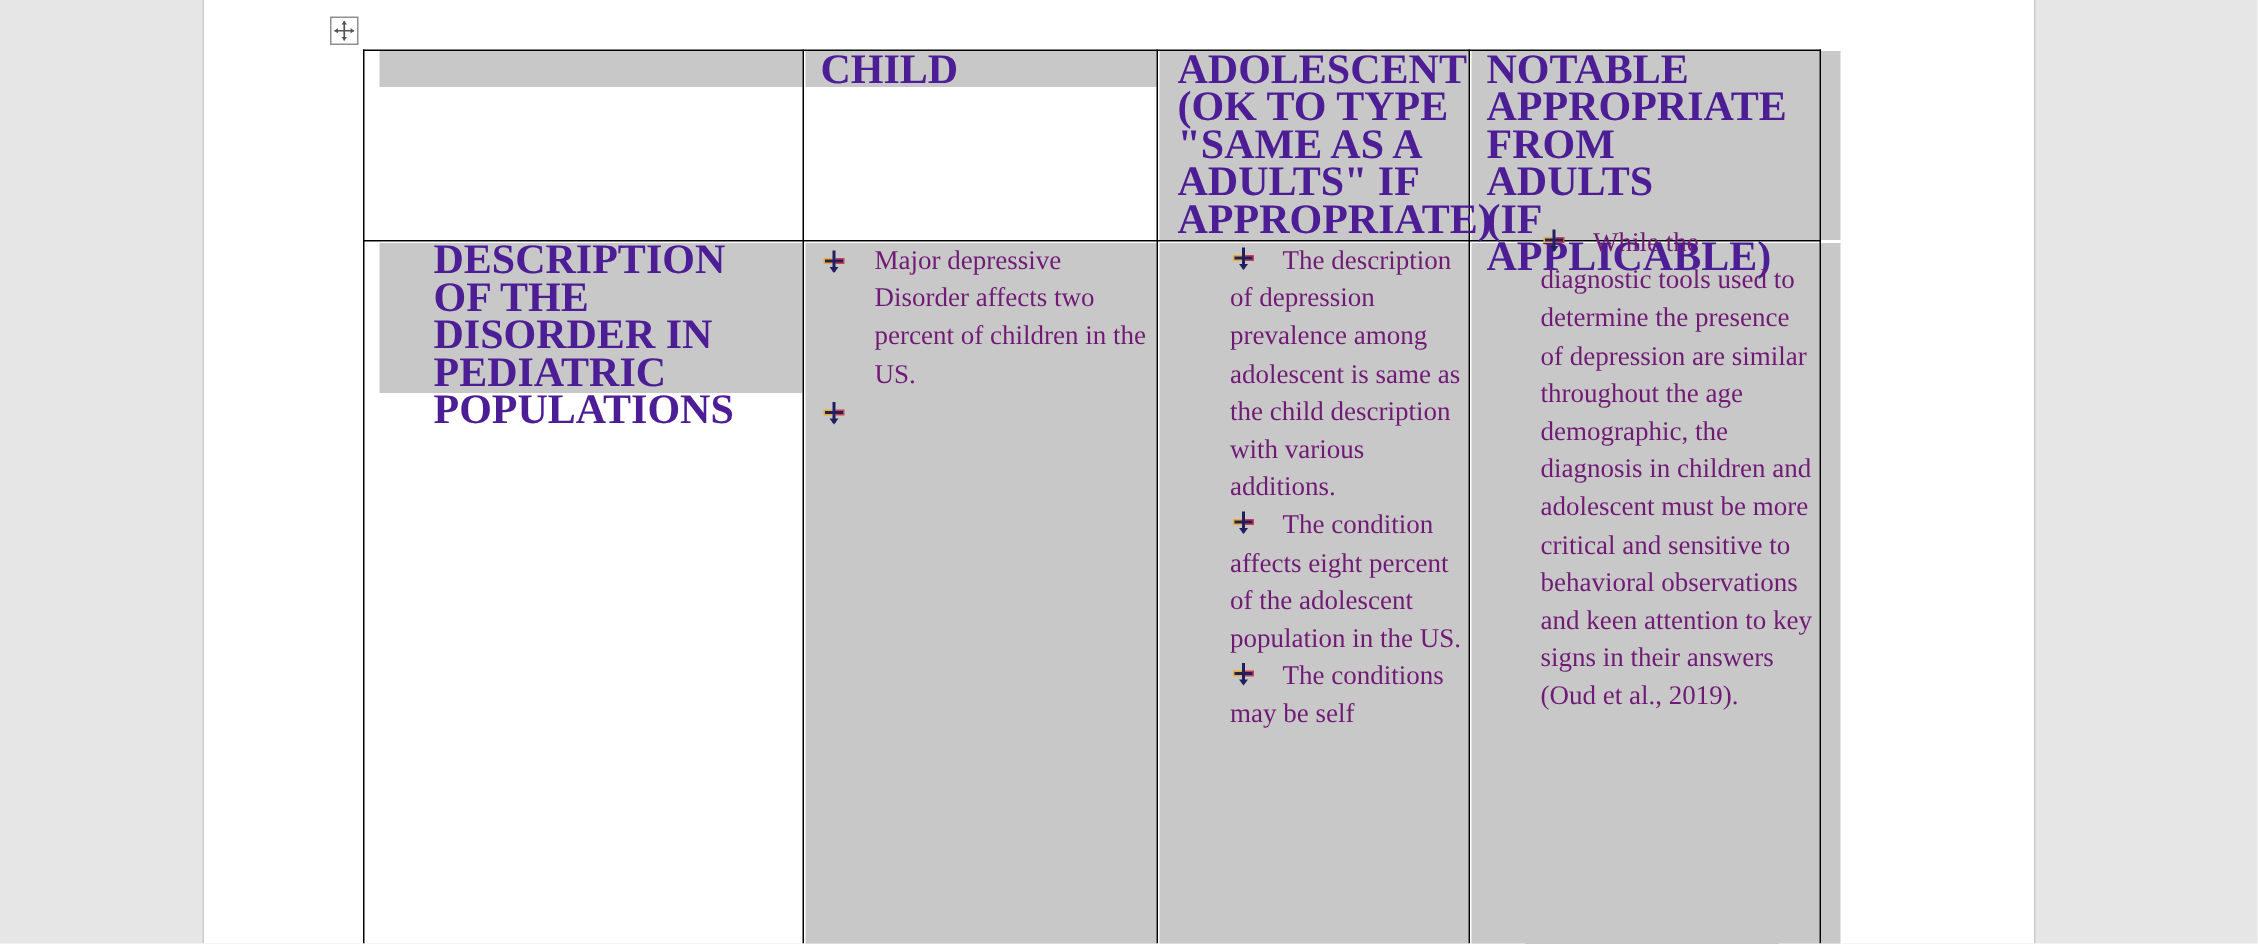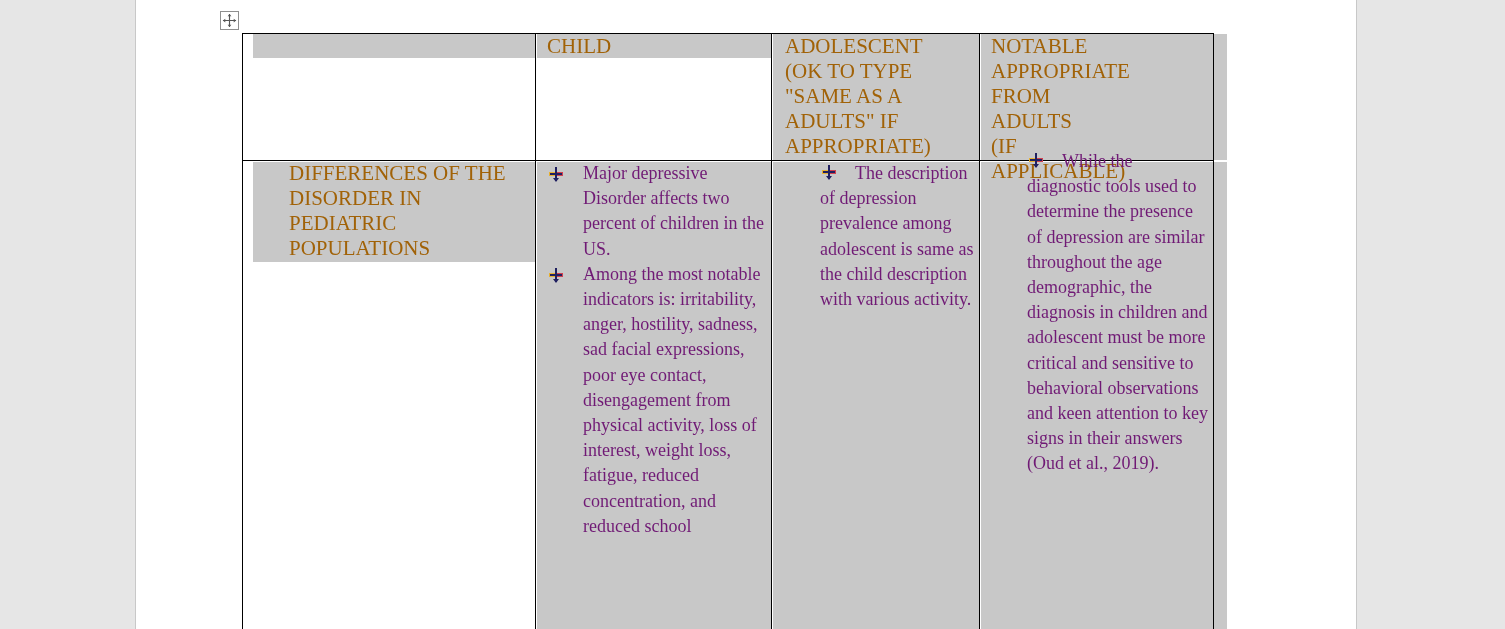--- a/index.html
+++ b/index.html
@@ -25,21 +25,21 @@
 
   .tbl {
     position: absolute; left: 242px; top: 33px;
   }
   .vline { position: absolute; width: 1px; background: #000; }
   .hline { position: absolute; height: 1px; background: #000; }
 
   .shade { background: #c8c8c8; position: absolute; }
 
   .hdr-text {
-    font-weight: normal; font-size: 21px; line-height: 25px; color: #a16207;
+    font-weight: bold; font-size: 28px; line-height: 25px; color: #4c1d95;
     white-space: pre-line; position: absolute;
   }
   .body-text {
     font-size: 18px; line-height: 25.2px; color: #701a75; position: absolute;
   }
   .bullet {
     position: relative; padding-left: 36px;
   }
   .bullet .bicon {
     position: absolute; left: 0; top: 4px; width: 18px; height: 18px;
@@ -87,54 +87,71 @@
 (OK TO TYPE
 "SAME AS A
 ADULTS" IF
 APPROPRIATE)</div>
   <div class="hdr-text" style="left:749px; top:1px;">NOTABLE
 APPROPRIATE
 FROM
 ADULTS
 (IF APPLICABLE)</div>
 
-  <div class="hdr-text" style="left:47px; top:128px; width:230px; white-space:normal;">DIFFERENCES OF THE DISORDER IN PEDIATRIC POPULATIONS</div>
+  <div class="hdr-text" style="left:47px; top:128px; width:230px; white-space:normal;">DESCRIPTION OF THE DISORDER IN PEDIATRIC POPULATIONS</div>
 
   <div class="body-text" style="left:305px; top:128px; width:220px;">
     <div class="bullet">
       <svg class="bicon" viewBox="0 0 18 18">
         <rect x="2" y="7" width="6" height="4" fill="#e8b030"></rect>
         <rect x="10" y="7" width="6" height="4" fill="#d04050"></rect>
         <path d="M9 2 L9 16" stroke="#202060" stroke-width="2"></path>
         <path d="M3 9 L15 9" stroke="#202060" stroke-width="2"></path>
         <path d="M6 13 L9 17 L12 13 Z" fill="#202060"></path>
       </svg>
       <span>Major depressive Disorder affects two percent of children in the US.</span>
     </div>
     <div class="bullet">
       <svg class="bicon" viewBox="0 0 18 18">
         <rect x="2" y="7" width="6" height="4" fill="#e8b030"></rect>
         <rect x="10" y="7" width="6" height="4" fill="#d04050"></rect>
         <path d="M9 2 L9 16" stroke="#202060" stroke-width="2"></path>
         <path d="M3 9 L15 9" stroke="#202060" stroke-width="2"></path>
         <path d="M6 13 L9 17 L12 13 Z" fill="#202060"></path>
       </svg>
-      <span>Among the most notable indicators is: irritability, anger, hostility, sadness, sad facial expressions, poor eye contact, disengagement from physical activity, loss of interest, weight loss, fatigue, reduced concentration, and reduced school</span>
     </div>
   </div>
 
   <div class="body-text" style="left:578px; top:128px; width:156px;">
     <div class="bullet" style="padding-left:0;">
       <svg class="bicon" style="position:static; display:inline-block; vertical-align:-2px; margin-right:17px;" viewBox="0 0 18 18">
         <rect x="2" y="7" width="6" height="4" fill="#e8b030"></rect>
         <rect x="10" y="7" width="6" height="4" fill="#d04050"></rect>
         <path d="M9 2 L9 16" stroke="#202060" stroke-width="2"></path>
         <path d="M3 9 L15 9" stroke="#202060" stroke-width="2"></path>
         <path d="M6 13 L9 17 L12 13 Z" fill="#202060"></path>
-      </svg><span>The description of depression prevalence among adolescent is same as the child description with various activity.</span>
+      </svg><span>The description of depression prevalence among adolescent is same as the child description with various additions.</span>
+    </div>
+    <div class="bullet" style="padding-left:0;">
+      <svg class="bicon" style="position:static; display:inline-block; vertical-align:-2px; margin-right:17px;" viewBox="0 0 18 18">
+        <rect x="2" y="7" width="6" height="4" fill="#e8b030"></rect>
+        <rect x="10" y="7" width="6" height="4" fill="#d04050"></rect>
+        <path d="M9 2 L9 16" stroke="#202060" stroke-width="2"></path>
+        <path d="M3 9 L15 9" stroke="#202060" stroke-width="2"></path>
+        <path d="M6 13 L9 17 L12 13 Z" fill="#202060"></path>
+      </svg><span>The condition affects eight percent of the adolescent population in the US.</span>
+    </div>
+    <div class="bullet" style="padding-left:0;">
+      <svg class="bicon" style="position:static; display:inline-block; vertical-align:-2px; margin-right:17px;" viewBox="0 0 18 18">
+        <rect x="2" y="7" width="6" height="4" fill="#e8b030"></rect>
+        <rect x="10" y="7" width="6" height="4" fill="#d04050"></rect>
+        <path d="M9 2 L9 16" stroke="#202060" stroke-width="2"></path>
+        <path d="M3 9 L15 9" stroke="#202060" stroke-width="2"></path>
+        <path d="M6 13 L9 17 L12 13 Z" fill="#202060"></path>
+      </svg><span>The conditions may be self</span>
     </div>
   </div>
 
   <div class="body-text" style="left:785px; top:116px; width:182px;">
     <div class="bullet" style="padding-left:0;">
       <svg class="bicon" style="position:static; display:inline-block; vertical-align:-2px; margin-right:17px;" viewBox="0 0 18 18">
         <rect x="2" y="7" width="6" height="4" fill="#e8b030"></rect>
         <rect x="10" y="7" width="6" height="4" fill="#d04050"></rect>
         <path d="M9 2 L9 16" stroke="#202060" stroke-width="2"></path>
         <path d="M3 9 L15 9" stroke="#202060" stroke-width="2"></path>

